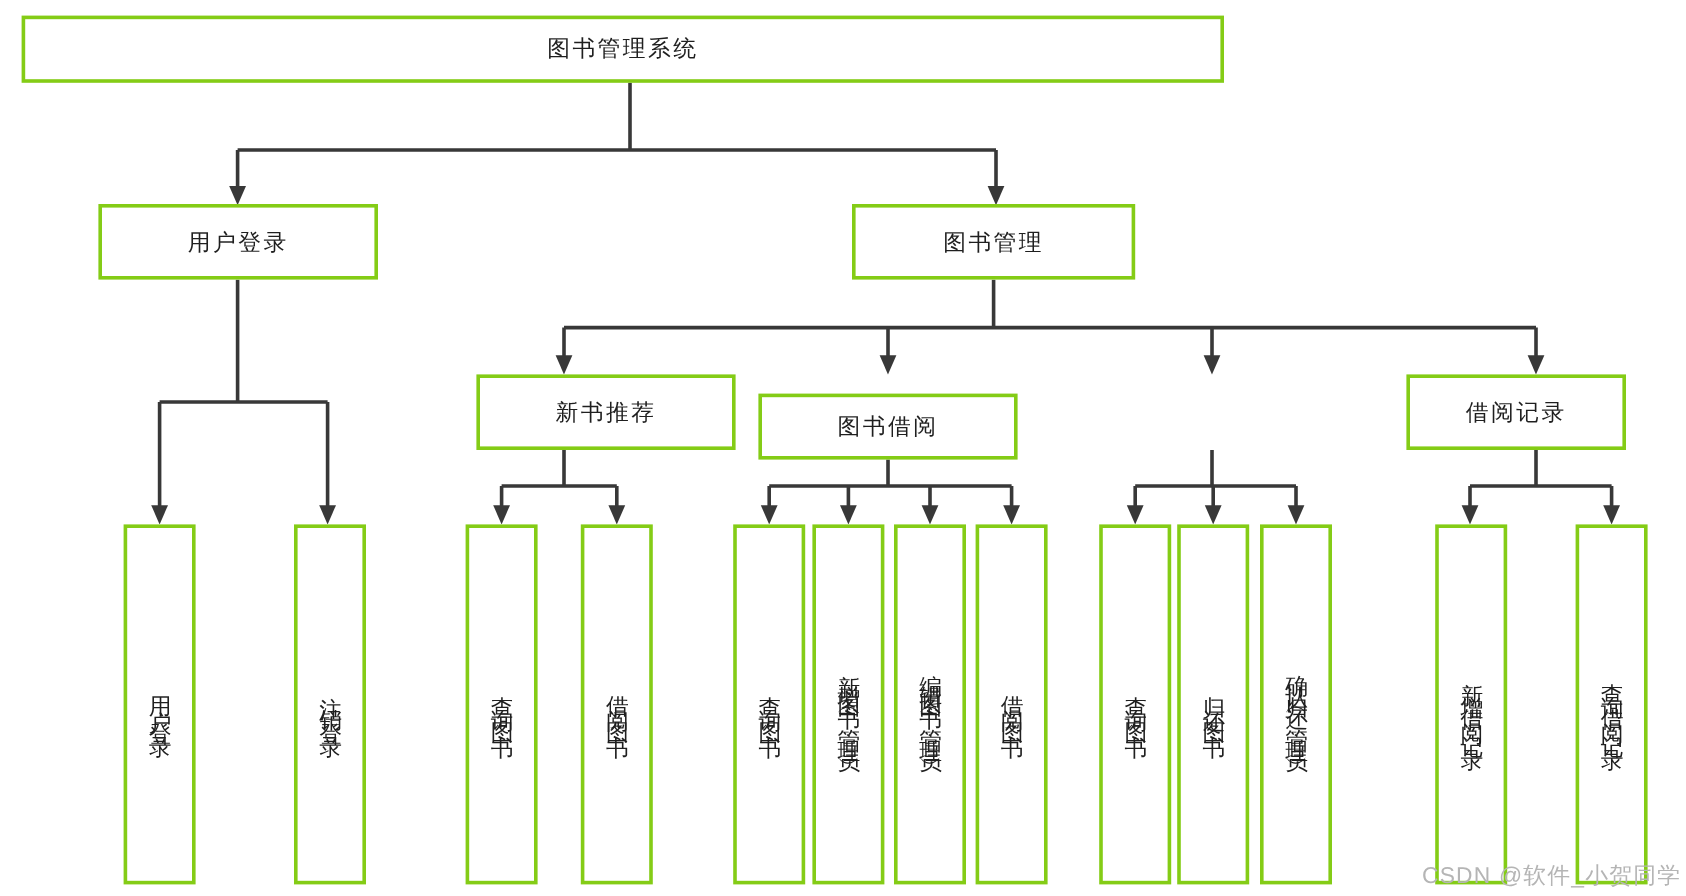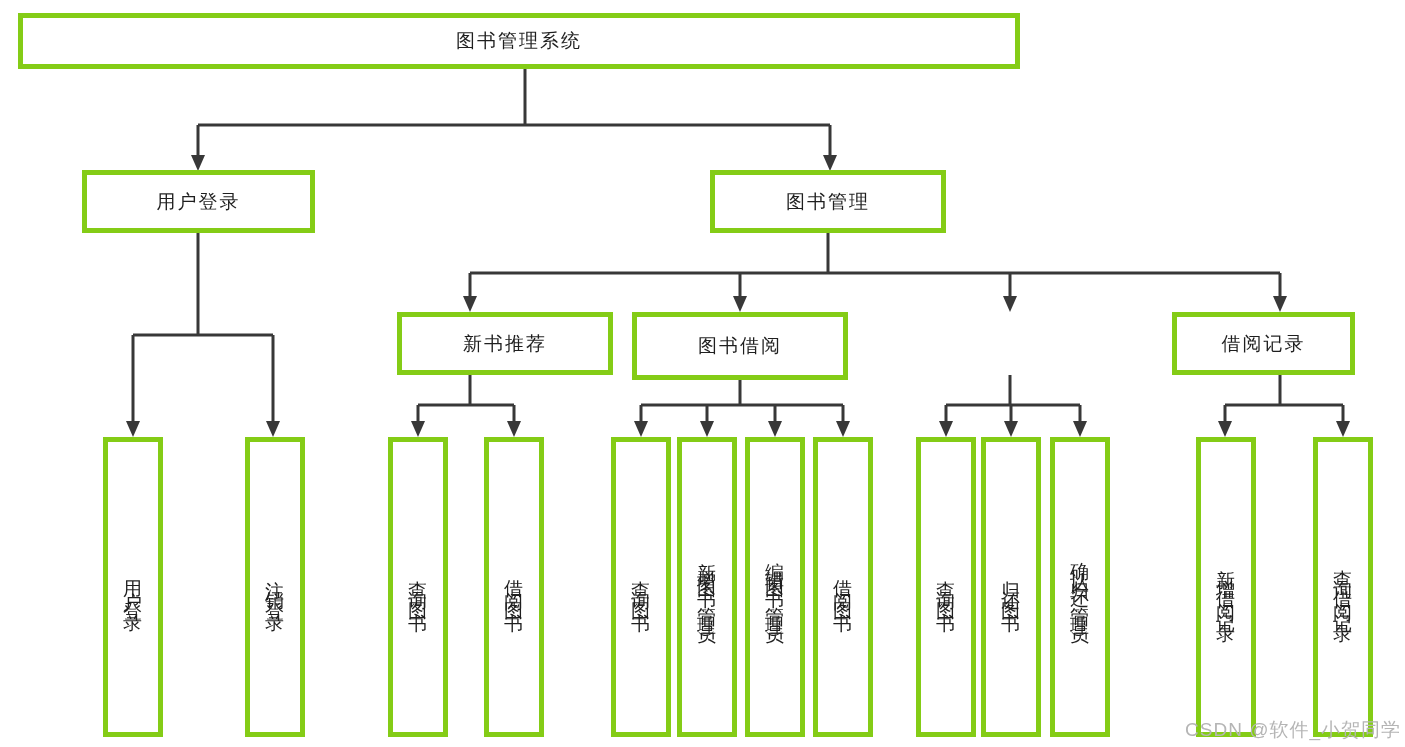--- a/index.html
+++ b/index.html
@@ -23,21 +23,21 @@
   .connectors {
     position: absolute;
     left: 0; top: 0;
     width: 1405px;
     height: 747px;
     pointer-events: none;
   }
   .node {
     position: absolute;
     box-sizing: border-box;
-    border: 5px solid #84cc16;
+    border: 3px solid #84cc16;
     background: #ffffff;
     color: #1f1f1f;
     display: flex;
     align-items: center;
     justify-content: center;
     font-size: 19px;
     letter-spacing: 2px;
   }
   .node.h-box {
     white-space: nowrap;
@@ -109,21 +109,21 @@
       <polygon points="1336,421 1350,421 1343,437"></polygon>
     </g>
   </svg>
 
   <div class="node h-box" style="left:18px; top:13px; width:1002px; height:56px;">图书管理系统</div>
 
   <div class="node h-box" style="left:82px; top:170px; width:233px; height:63px;">用户登录</div>
   <div class="node h-box" style="left:710px; top:170px; width:236px; height:63px;">图书管理</div>
 
   <div class="node h-box" style="left:362px; top:312px; width:216px; height:63px;margin-left:35px;">新书推荐</div>
-  <div class="node h-box" style="left:632px; top:312px; width:216px; height:68px;">图书借阅</div>
+  <div class="node h-box" style="left:632px; top:328px; width:216px; height:55px;">图书借阅</div>
   <div class="node h-box" style="left:1172px; top:312px; width:183px; height:63px;">借阅记录</div>
 
   <div class="node v-box" style="left:103px; top:437px; width:60px; height:300px;">用户登录</div>
   <div class="node v-box" style="left:245px; top:437px; width:60px; height:300px;">注销登录</div>
 
   <div class="node v-box" style="left:388px; top:437px; width:60px; height:300px;">查询图书</div>
   <div class="node v-box" style="left:484px; top:437px; width:60px; height:300px;">借阅图书</div>
 
   <div class="node v-box" style="left:611px; top:437px; width:60px; height:300px;">查询图书</div>
   <div class="node v-box long" style="left:677px; top:437px; width:60px; height:300px;">新增图书（管理员）</div>

